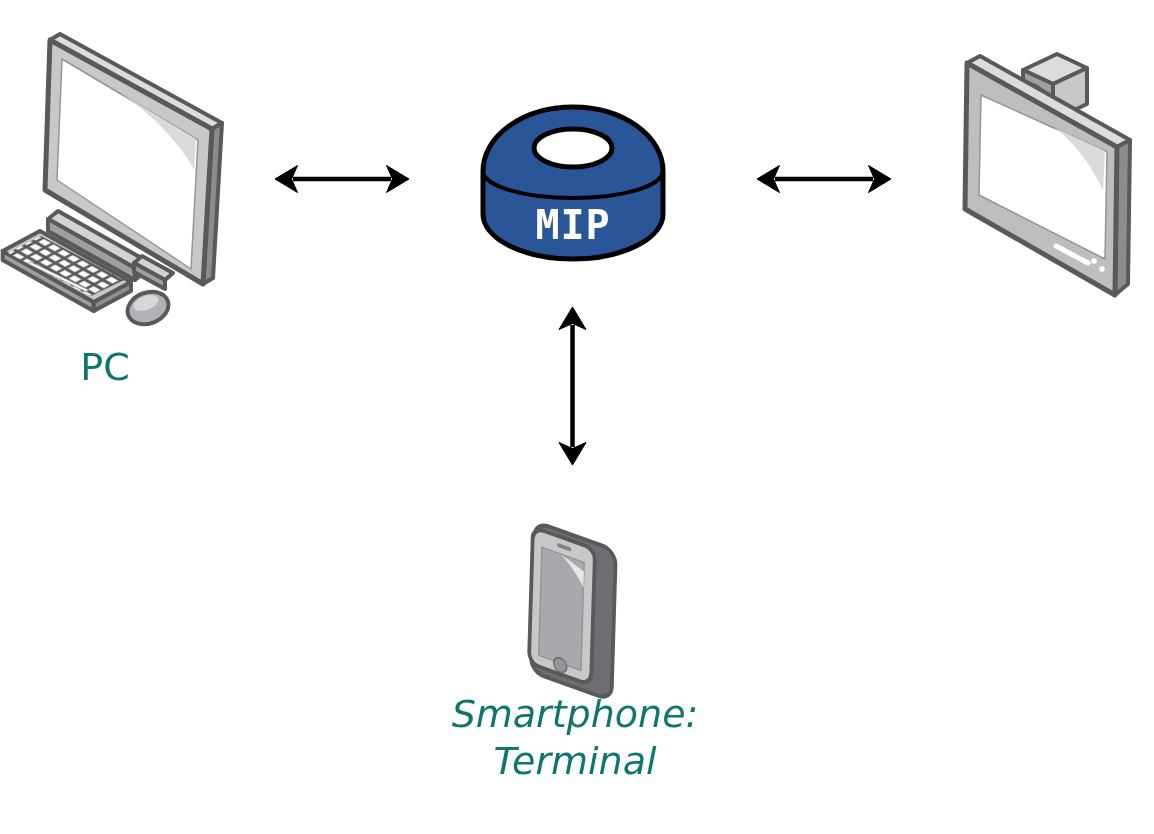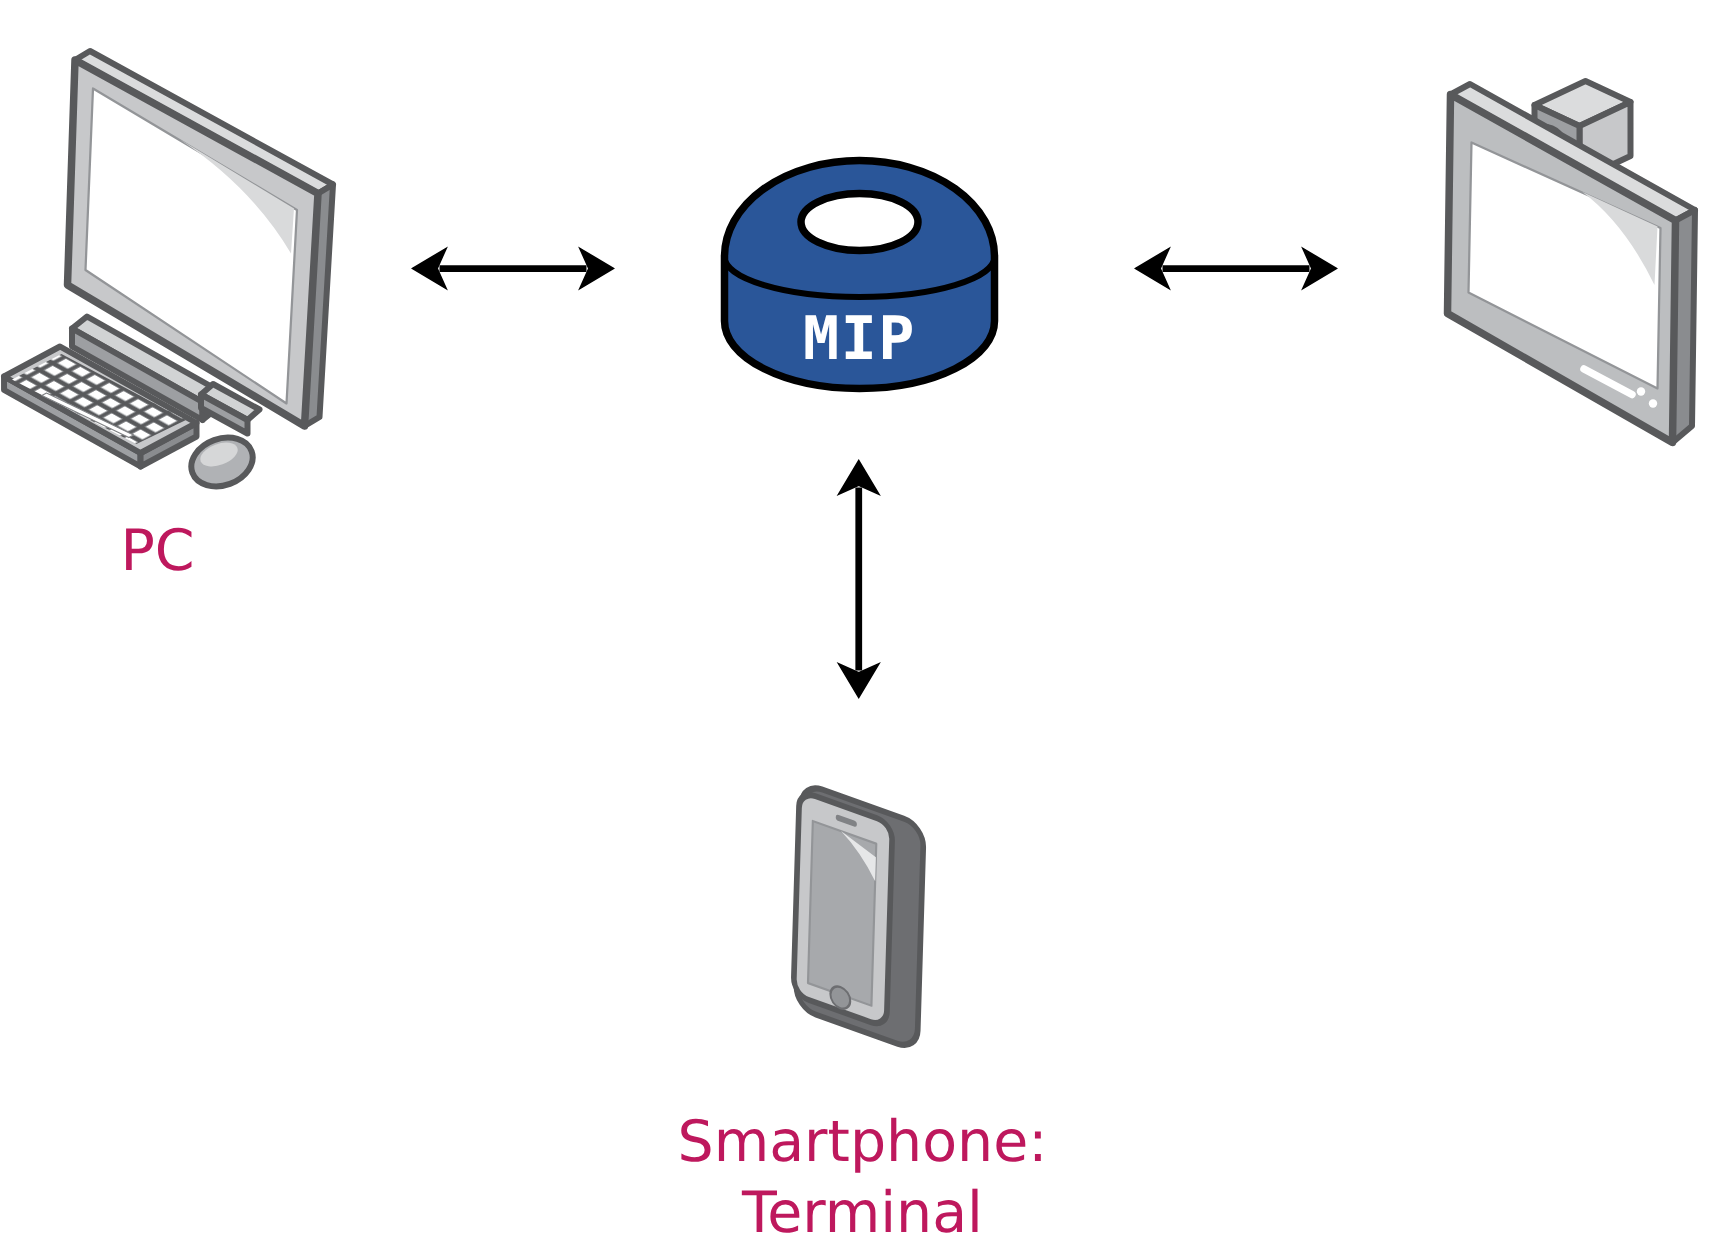--- a/index.html
+++ b/index.html
@@ -7,21 +7,21 @@
     position:relative;
     width:1154px;height:834px;
     background:#ffffff;
     overflow:hidden;
     font-family:"DejaVu Sans", sans-serif;
     margin-top:22px;
   }
   .abs{position:absolute;}
   .node-label{
     position:absolute;
-    color:#be185d;
+    color:#0f766e;
     font-size:38px;
     line-height:47px;
     text-align:center;
     font-family:"DejaVu Sans", sans-serif;
   }
   svg{display:block;}
   .mip-text{
     font-family:"DejaVu Sans Mono", monospace;
     font-weight:bold;
     font-size:40px;
@@ -135,18 +135,18 @@
     <g fill="#000000" stroke="#000000">
       <line x1="572.5" y1="303" x2="572.5" y2="425" stroke-width="4.5"></line>
       <path d="M572.5,285 L559,307.5 L572.5,301.5 L586,307.5 Z" stroke-width="1"></path>
       <path d="M572.5,443 L559,420.5 L572.5,426.5 L586,420.5 Z" stroke-width="1"></path>
     </g>
   </svg>
 
   <div class="node-label" style="left:30px;top:322px;width:150px;">PC</div>
 
 
-  <div class="node-label" style="left:425px;top:716px;width:300px;">
+  <div class="node-label" style="left:425px;top:669px;width:300px;font-style:italic;">
     <div>Smartphone:</div>
     <div>Terminal</div>
   </div>
 
 </div>
 
 </body></html>

